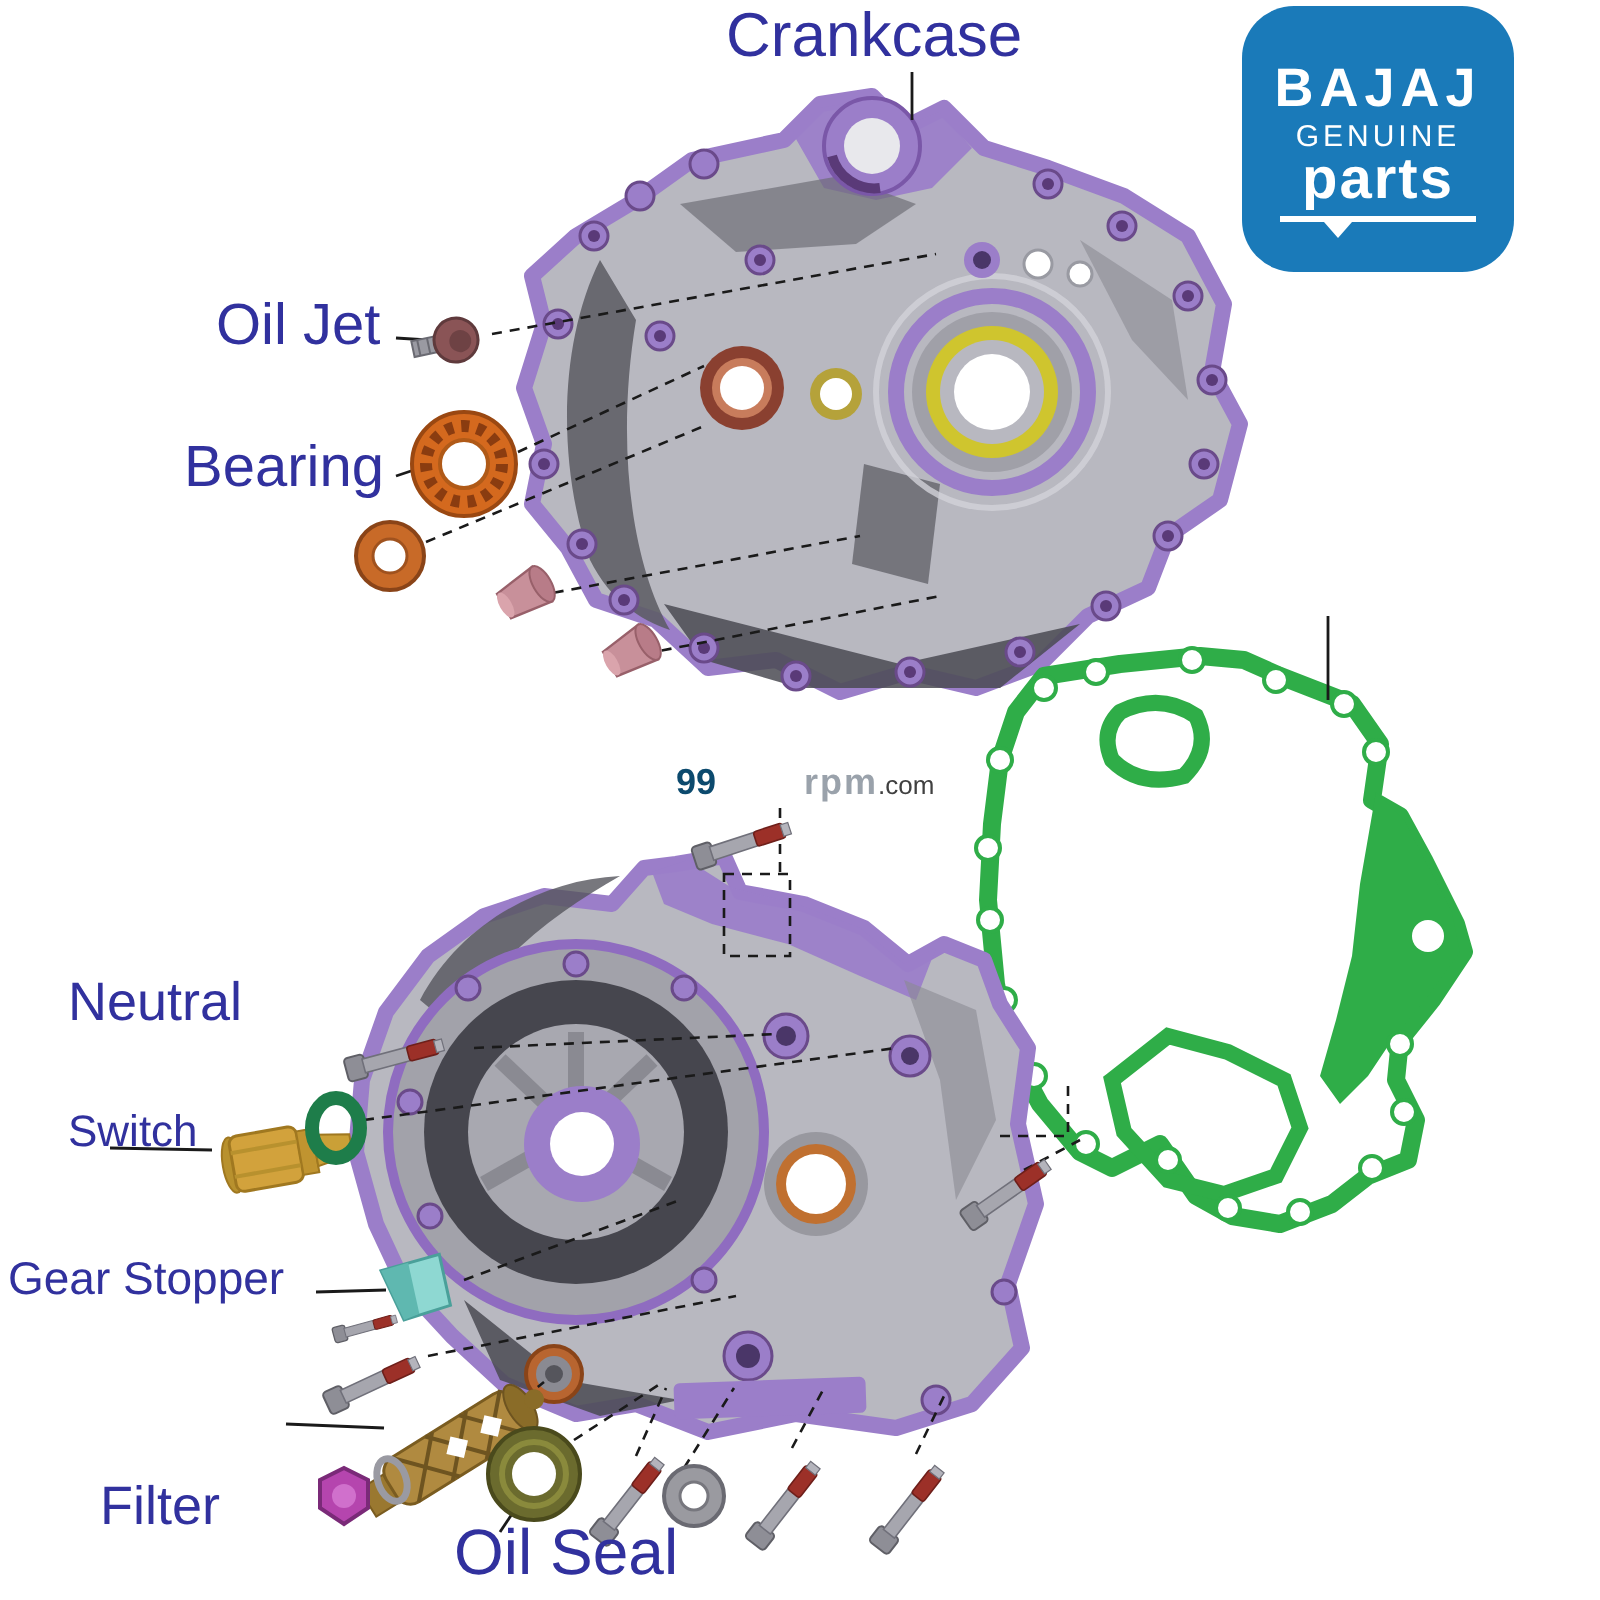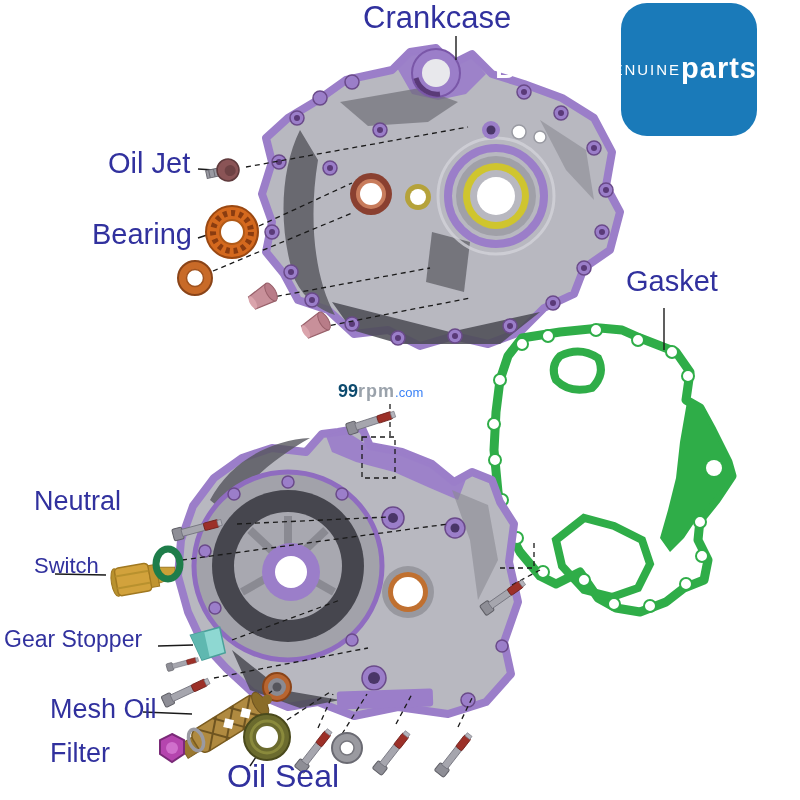--- a/index.html
+++ b/index.html
@@ -12,34 +12,34 @@
   .lbl-oiljet{left:108px;top:148px;font-size:29px;}
   .lbl-bearing{left:92px;top:219px;font-size:29px;}
   .lbl-gasket{left:626px;top:266px;font-size:29px;}
   .lbl-neutral1{left:34px;top:487px;font-size:27px;}
   .lbl-neutral2{left:34px;top:554px;font-size:22px;}
   .lbl-gearstopper{left:4px;top:627px;font-size:23px;}
   .lbl-mesh1{left:50px;top:695px;font-size:27px;}
   .lbl-mesh2{left:50px;top:739px;font-size:27px;}
   .lbl-oilseal{left:227px;top:760px;font-size:32px;}
   .logo{position:absolute;left:621px;top:3px;width:136px;height:133px;border-radius:26px;
-        background:#1a7ab9;color:#fff;display:flex;align-items:center;
-        justify-content:flex-end;text-align:center;}
+        background:#1a7ab9;color:#fff;display:flex;flex-direction:column;align-items:center;
+        justify-content:center;text-align:center;}
   .logo .brand{font-size:27px;font-weight:bold;letter-spacing:3px;}
   .logo .genuine{font-size:15px;letter-spacing:2px;margin-top:0;}
   .logo .parts{font-size:29px;font-weight:bold;letter-spacing:1px;margin-top:-3px;}
   .logo .underline{width:98px;height:3px;background:#fff;margin-top:1px;position:relative;}
   .logo .underline .chev{position:absolute;left:22px;top:3px;width:0;height:0;
         border-left:7px solid transparent;border-right:7px solid transparent;
         border-top:8px solid #fff;}
   .watermark{position:absolute;left:338px;top:381px;font-weight:bold;
         font-family:"Liberation Sans",sans-serif;}
   .watermark .wm1{font-size:18px;color:#0c4a6e;}
-  .watermark .wm2{font-size:18px;color:#9aa2ab;letter-spacing:1px;}
-  .watermark .wm3{font-size:13px;color:#3b82f6;font-weight:normal;text-align:center;}
+  .watermark .wm2{font-size:18px;color:#9aa2ab;letter-spacing:1px;padding-left:44px;}
+  .watermark .wm3{font-size:13px;color:#404040;font-weight:normal;text-align:center;}
 </style>
 </head>
 <body>
 
 <div class="stage">
 
 <svg width="800" height="800" viewBox="0 0 800 800">
   <defs>
     <g id="bolt">
       <rect x="-5" y="-6" width="10" height="12" rx="2" fill="#8e8e96" stroke="#5f5f66" stroke-width="1"></rect>
@@ -337,25 +337,23 @@
   <use href="#bolt" transform="translate(170,667) rotate(-15) scale(0.65)"></use>
   <use href="#bolt" transform="translate(168,700) rotate(-25)"></use>
   <use href="#bolt" transform="translate(302,766) rotate(-52)"></use>
   <use href="#bolt" transform="translate(380,768) rotate(-52)"></use>
   <use href="#bolt" transform="translate(442,770) rotate(-52)"></use>
 </svg>
 
 <div class="lbl lbl-crankcase">Crankcase</div>
 <div class="lbl lbl-oiljet">Oil Jet</div>
 <div class="lbl lbl-bearing">Bearing</div>
-<div class="lbl lbl-gasket">Gasket</div>
 <div class="lbl lbl-neutral1">Neutral</div>
 <div class="lbl lbl-neutral2">Switch</div>
 <div class="lbl lbl-gearstopper">Gear Stopper</div>
-<div class="lbl lbl-mesh1">Mesh Oil</div>
 <div class="lbl lbl-mesh2">Filter</div>
 <div class="lbl lbl-oilseal">Oil Seal</div>
 
 <div class="logo">
   <div class="brand">BAJAJ</div>
   <div class="genuine">GENUINE</div>
   <div class="parts">parts</div>
   <div class="underline">
     <div class="chev"></div>
   </div>

